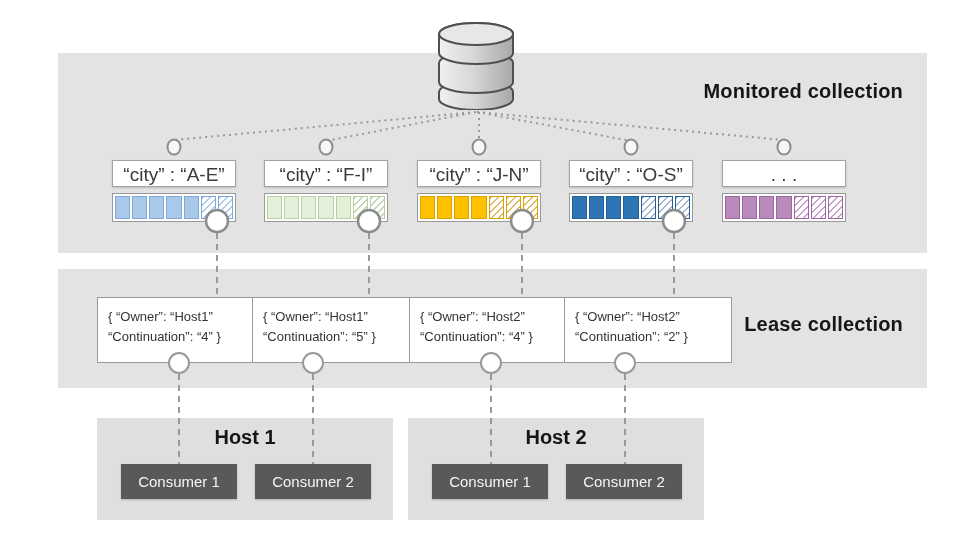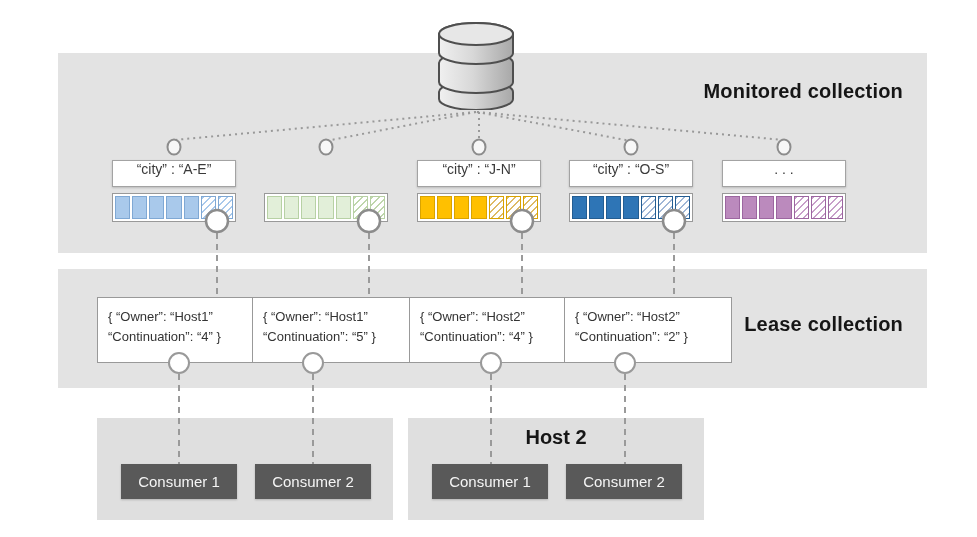--- a/index.html
+++ b/index.html
@@ -12,21 +12,21 @@
   #lease-band{left:58px;top:269px;width:869px;height:119px;}
   .host-band{position:absolute;top:418px;width:296px;height:102px;background:#dfdfdf;}
   .section-label{position:absolute;font-size:20px;font-weight:bold;color:#161616;letter-spacing:.2px;}
   #monitored-label{right:24px;top:27px;margin-left:13px;}
   #lease-label{right:24px;top:44px;text-align:center;}
 
   .col{position:absolute;width:124px;top:0;height:100%;}
   .plabel{
     position:absolute;left:0;top:107px;width:124px;height:27px;background:#fff;
     border:1px solid #a3a3a3;box-sizing:border-box;box-shadow:0 1px 2px rgba(0,0,0,.18);
-    font-size:14px;color:#3a3a3a;display:flex;align-items:flex-start;justify-content:center;white-space:nowrap;
+    font-size:19px;color:#3a3a3a;display:flex;align-items:flex-end;justify-content:center;white-space:nowrap;
   }
   .bar{
     position:absolute;left:0;top:140px;width:124px;height:29px;background:#fff;
     border:1px solid #999;box-sizing:border-box;display:flex;gap:2px;padding:2px;
   }
   .seg{flex:1 1 0;box-sizing:border-box;border:1px solid transparent;}
 
   .lease-box{
     position:absolute;top:28px;width:168px;height:66px;background:#fff;
     border:1.5px solid #999;box-sizing:border-box;padding:9px 0 0 10px;
@@ -57,20 +57,23 @@
             <div class="seg" style="background: rgb(169, 201, 235); border-color: rgb(127, 168, 212);"></div>
             <div class="seg" style="background: rgb(169, 201, 235); border-color: rgb(127, 168, 212);"></div>
             <div class="seg" style="background: rgb(169, 201, 235); border-color: rgb(127, 168, 212);"></div>
             <div class="seg" style="background: rgb(169, 201, 235); border-color: rgb(127, 168, 212);"></div>
             <div class="seg" style="background-image: repeating-linear-gradient(135deg, rgb(169, 201, 235) 0px, rgb(169, 201, 235) 1.5px, rgb(255, 255, 255) 1.5px, rgb(255, 255, 255) 5px); border-color: rgb(127, 168, 212);"></div>
             <div class="seg" style="background-image: repeating-linear-gradient(135deg, rgb(169, 201, 235) 0px, rgb(169, 201, 235) 1.5px, rgb(255, 255, 255) 1.5px, rgb(255, 255, 255) 5px); border-color: rgb(127, 168, 212);"></div>
           </div>
   </div>
 
   <div class="col" style="left: 206px;">
+    <div class="plabel">
+      <span>“city” : “F-I”</span>
+    </div>
     <div class="bar">
             <div class="seg" style="background: rgb(226, 239, 217); border-color: rgb(183, 209, 164);"></div>
             <div class="seg" style="background: rgb(226, 239, 217); border-color: rgb(183, 209, 164);"></div>
             <div class="seg" style="background: rgb(226, 239, 217); border-color: rgb(183, 209, 164);"></div>
             <div class="seg" style="background: rgb(226, 239, 217); border-color: rgb(183, 209, 164);"></div>
             <div class="seg" style="background: rgb(226, 239, 217); border-color: rgb(183, 209, 164);"></div>
             <div class="seg" style="background-image: repeating-linear-gradient(135deg, rgb(191, 214, 172) 0px, rgb(191, 214, 172) 1.5px, rgb(255, 255, 255) 1.5px, rgb(255, 255, 255) 5px); border-color: rgb(183, 209, 164);"></div>
             <div class="seg" style="background-image: repeating-linear-gradient(135deg, rgb(191, 214, 172) 0px, rgb(191, 214, 172) 1.5px, rgb(255, 255, 255) 1.5px, rgb(255, 255, 255) 5px); border-color: rgb(183, 209, 164);"></div>
           </div>
   </div>
@@ -142,20 +145,21 @@
 
   <div class="lease-box" style="left: 506px;">
     <div>{ “Owner”: “Host2”</div>
     <div>“Continuation”: “2” }</div>
   </div>
 </div>
   </div>
 
   <div id="hosts">
   <div class="host-band" style="left: 97px;">
+    <div class="host-title">Host 1</div>
     <div class="consumer" style="left: 24px;">Consumer 1</div>
     <div class="consumer" style="left: 158px;">Consumer 2</div>
   </div>
 
   <div class="host-band" style="left: 408px;">
     <div class="host-title">Host 2</div>
     <div class="consumer" style="left: 24px;">Consumer 1</div>
     <div class="consumer" style="left: 158px;">Consumer 2</div>
   </div>
 </div>

